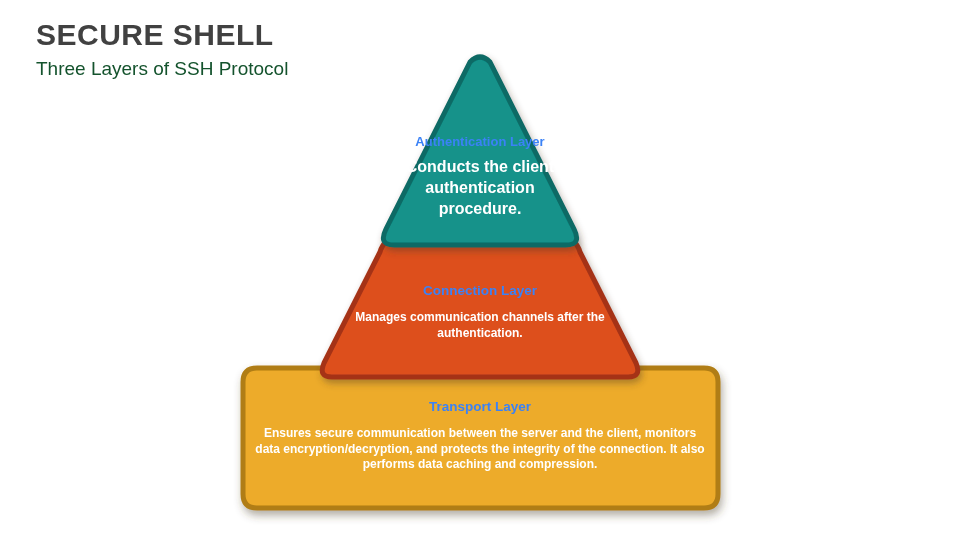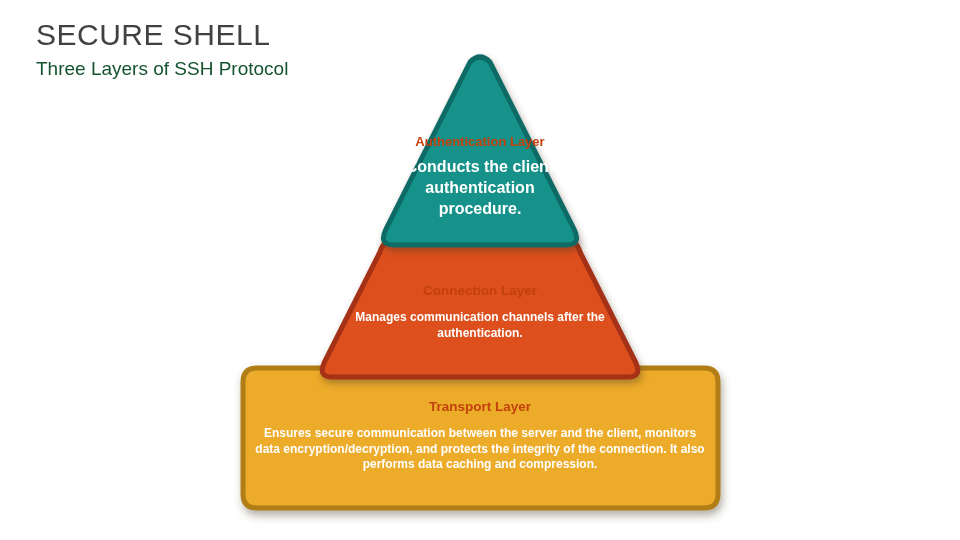--- a/index.html
+++ b/index.html
@@ -24,21 +24,21 @@
 
   
   #header {
     position: absolute;
     left: 36px;
     top: 16px;
     width: 600px;
   }
   #page-title {
     font-size: 30px;
-    font-weight: normal;
+    font-weight: bold;
     letter-spacing: 0.5px;
     color: #414141;
     line-height: 38px;
     margin: 0;
     white-space: nowrap;
   }
   #page-subtitle {
     font-size: 19px;
     font-weight: normal;
     color: #14532d;
@@ -62,21 +62,21 @@
   }
 
   .layer-text {
     position: absolute;
     text-align: center;
     color: #ffffff;
     pointer-events: none;
   }
   .layer-title {
     font-weight: bold;
-    color: #c2410c;
+    color: #3b82f6;
     line-height: 1.18;
   }
   .layer-desc {
     font-weight: bold;
     color: #ffffff;
     line-height: 1.30;
   }
 
   
   #auth-text {

